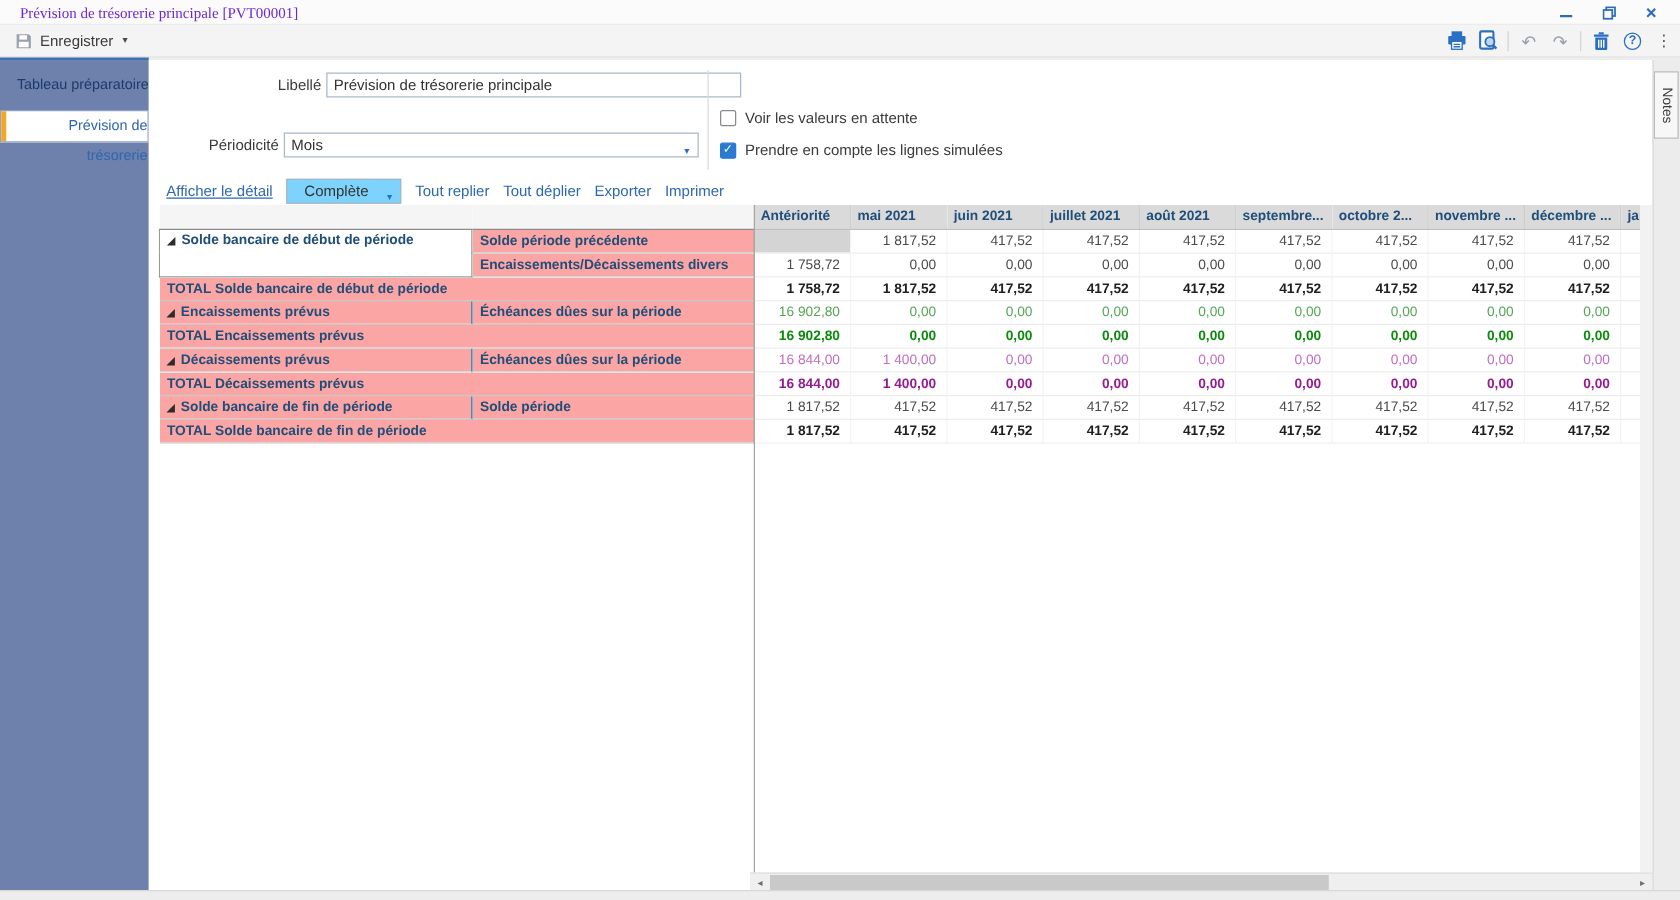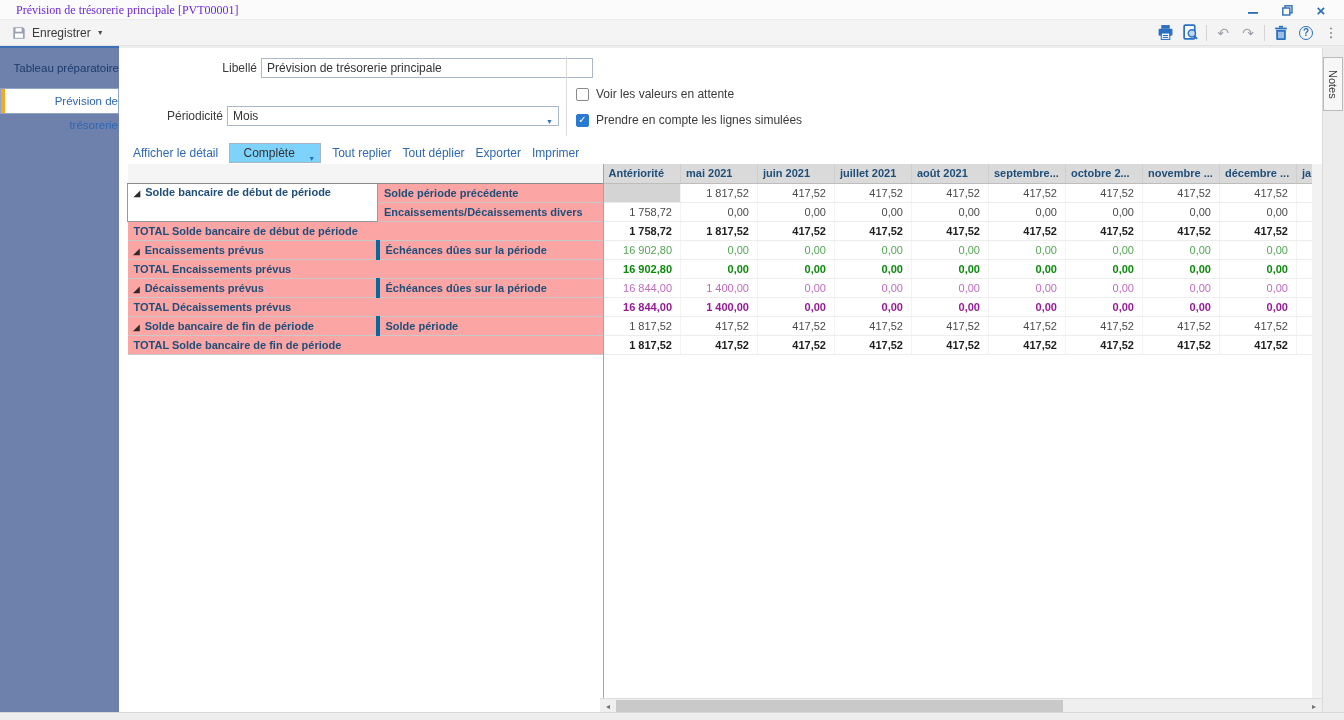--- a/index.html
+++ b/index.html
@@ -44,33 +44,33 @@
   .dd-arrow { position:absolute; right:5px; top:6px; font-size:7px; color:#2a6fc2; }
   .v-divider { position:absolute; left:447px; top:8px; width:1px; height:80px; background:#dcdcdc; }
 
   .cb-row { position:absolute; left:457px; display:flex; align-items:center; gap:7px; height:16px; }
   .cb-box { width:13px; height:13px; border:1px solid #8a8a8a; background:#fff; border-radius:2px; display:flex; align-items:center; justify-content:center; }
   .cb-box.checked { background:#2a7ad2; border-color:#2a7ad2; color:#fff; font-size:10px; line-height:1; }
   .cb-label { font-size:12px; color:#3a3a3a; }
 
   
   .ctrl-row { position:absolute; left:14px; top:95px; display:flex; align-items:center; gap:11px; height:20px; }
-  .ctrl-label { font-size:12px; color:#2e68b0; }
+  .ctrl-label { font-size:12px; color:#2e68b0;text-decoration:underline; }
   .ctrl-select { position:relative; width:92px; height:20px; border:1px solid #a8b4c8; background:#7dd3fc; font-size:12px; color:#333; text-align:center; line-height:18px; padding-right:12px; }
   .ctrl-select .dd-arrow { top:6px; }
   .ctrl-link { font-size:12px; color:#2e68b0; }
 
   
   .tablewrap { position:absolute; left:8px; top:116px; width:1185px; height:191px; overflow:hidden; }
   table.grid { width:1246px; table-layout:fixed; border-collapse:collapse; font-size:11px; }
   table.grid tr { height:19px; }
   th.lab-h { background:#f5f5f5; border-bottom:1px solid #8a8a8a; }
   th.col-h { background:#dadada; color:#1f4e79; font-weight:bold; text-align:left; padding-left:5px; border-bottom:1px solid #bdbdbd; border-right:1px solid #cecece; white-space:nowrap; overflow:hidden; }
   td.lab { background:#fca5a5; color:#1f4e79; font-weight:bold; padding-left:6px; border-bottom:1px solid #c9c9c9; white-space:nowrap; overflow:hidden; }
-  td.lab-group { border-right:4px solid #0369a1; }
+  td.lab-group { border-right:1px solid #0369a1; }
   td.lab-sub, td.lab-total { border-right:1px solid #8f8f8f; }
   td.lab.sel { background:#ffffff; border:1px solid #9a9a9a; vertical-align:top; padding-top:2px; }
   .tri { font-size:8px; margin-right:5px; color:#2b2b2b; }
   td.val { background:#ffffff; text-align:right; padding-right:8px; color:#4a4a4a; border-bottom:1px solid #ededed; border-right:1px solid #f3f3f3; white-space:nowrap; overflow:hidden; }
   td.val.dis { background:#d4d4d4; }
   tr.total td.val { font-weight:bold; color:#1f1f1f; }
   tr.c-green td.val { color:#55a555; }
   tr.total.c-green td.val { color:#0b8a0b; }
   tr.c-purple td.val { color:#bf6cbf; }
   tr.total.c-purple td.val { color:#951b95; }

